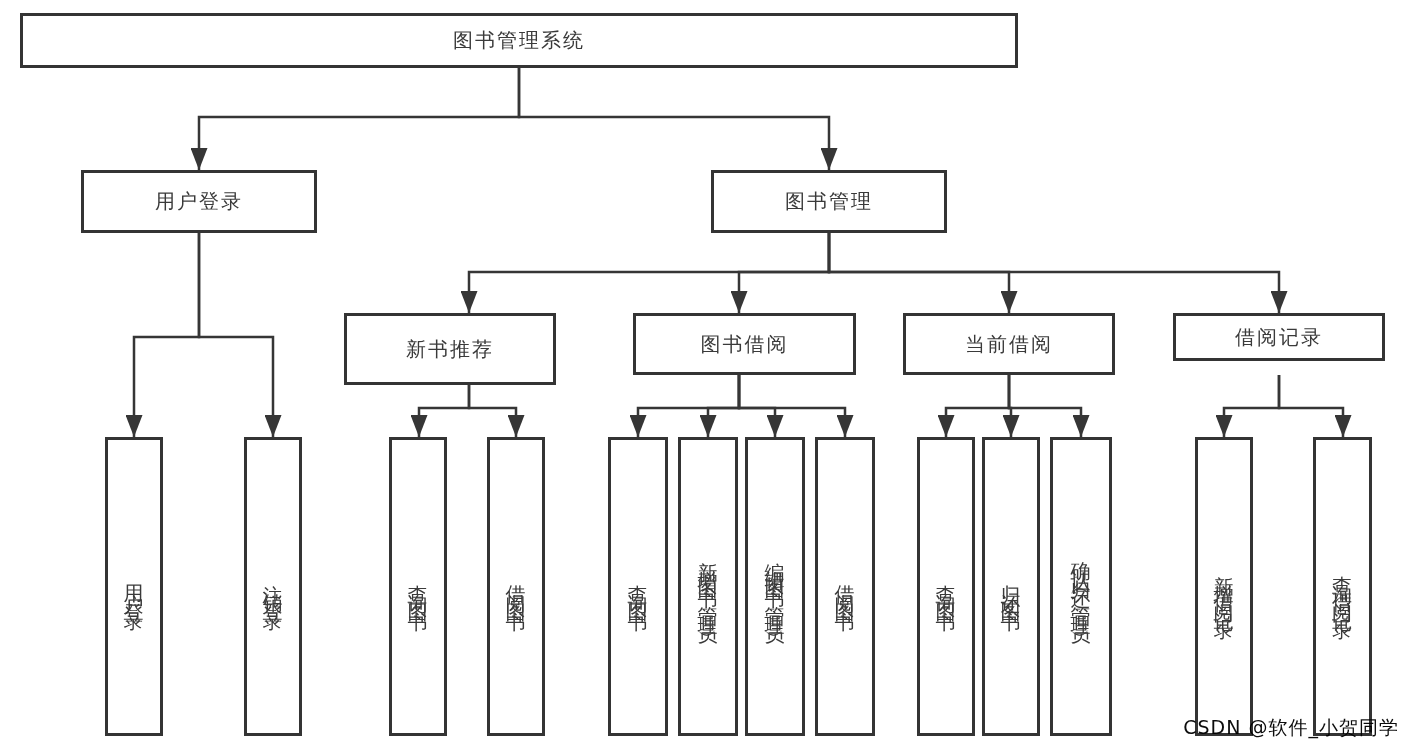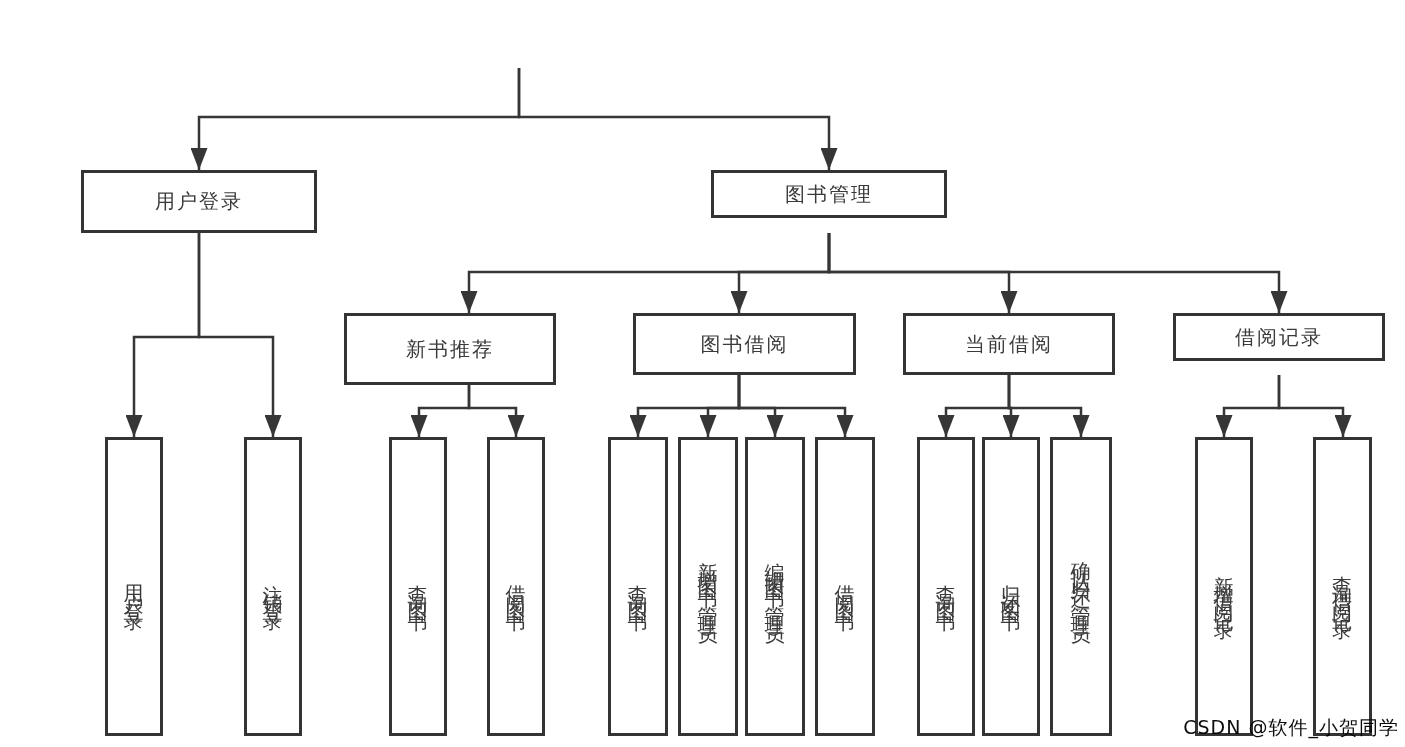--- a/index.html
+++ b/index.html
@@ -58,23 +58,24 @@
 
       <path d="M1009,375 V408 H946 V437" marker-end="url(#arrow)"></path>
       <path d="M1009,375 V408 H1011 V437" marker-end="url(#arrow)"></path>
       <path d="M1009,375 V408 H1081 V437" marker-end="url(#arrow)"></path>
 
       <path d="M1279,375 V408 H1224 V437" marker-end="url(#arrow)"></path>
       <path d="M1279,375 V408 H1343 V437" marker-end="url(#arrow)"></path>
     </g>
   </svg>
 
+  <div class="box h" style="left:20px;top:13px;width:998px;height:55px">图书管理系统</div>
 
   <div class="box h" style="left:81px;top:170px;width:236px;height:63px">用户登录</div>
-  <div class="box h" style="left:711px;top:170px;width:236px;height:48px">图书管理</div>
+  <div class="box h" style="left:711px;top:170px;width:236px;height:63px">图书管理</div>
 
   <div class="box h" style="left:344px;top:313px;width:212px;height:72px">新书推荐</div>
   <div class="box h" style="left:633px;top:313px;width:223px;height:62px">图书借阅</div>
   <div class="box h" style="left:903px;top:313px;width:212px;height:62px">当前借阅</div>
   <div class="box h" style="left:1173px;top:313px;width:212px;height:48px">借阅记录</div>
 
   <div class="box v" style="left:105px;top:437px;width:58px;height:299px">用户登录</div>
   <div class="box v" style="left:244px;top:437px;width:58px;height:299px">注销登录</div>
 
   <div class="box v" style="left:389px;top:437px;width:58px;height:299px">查询图书</div>

